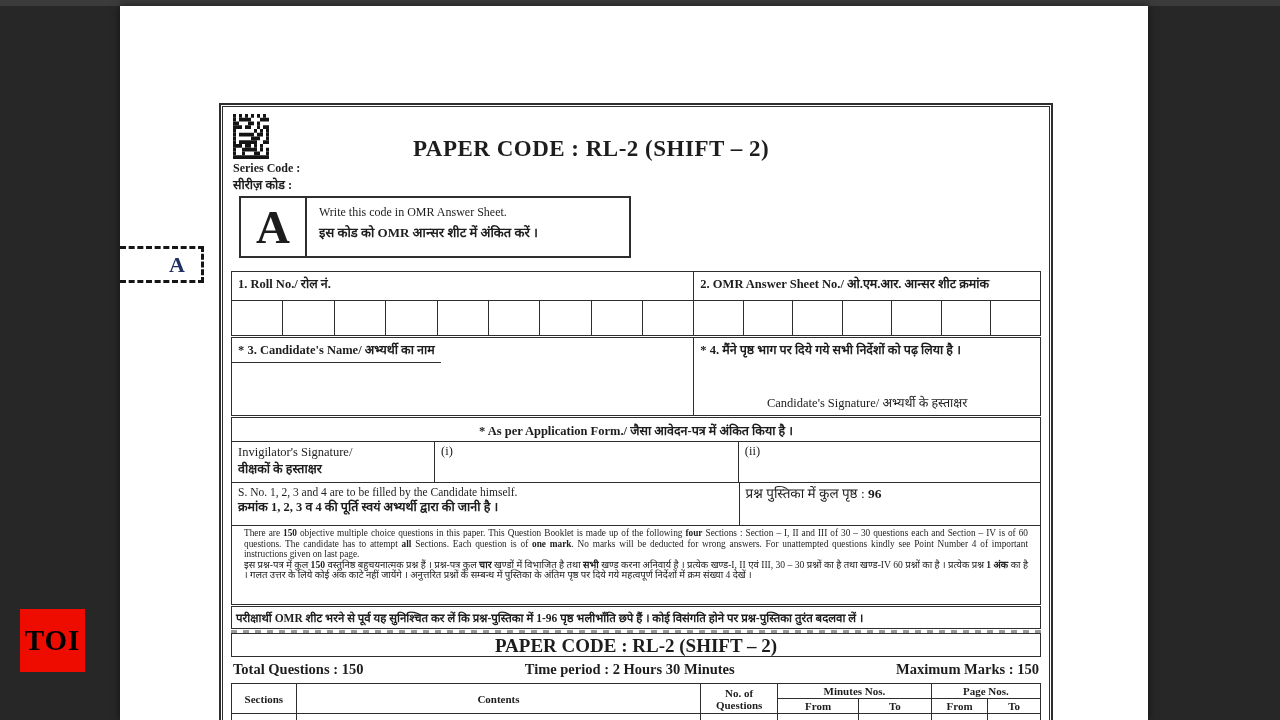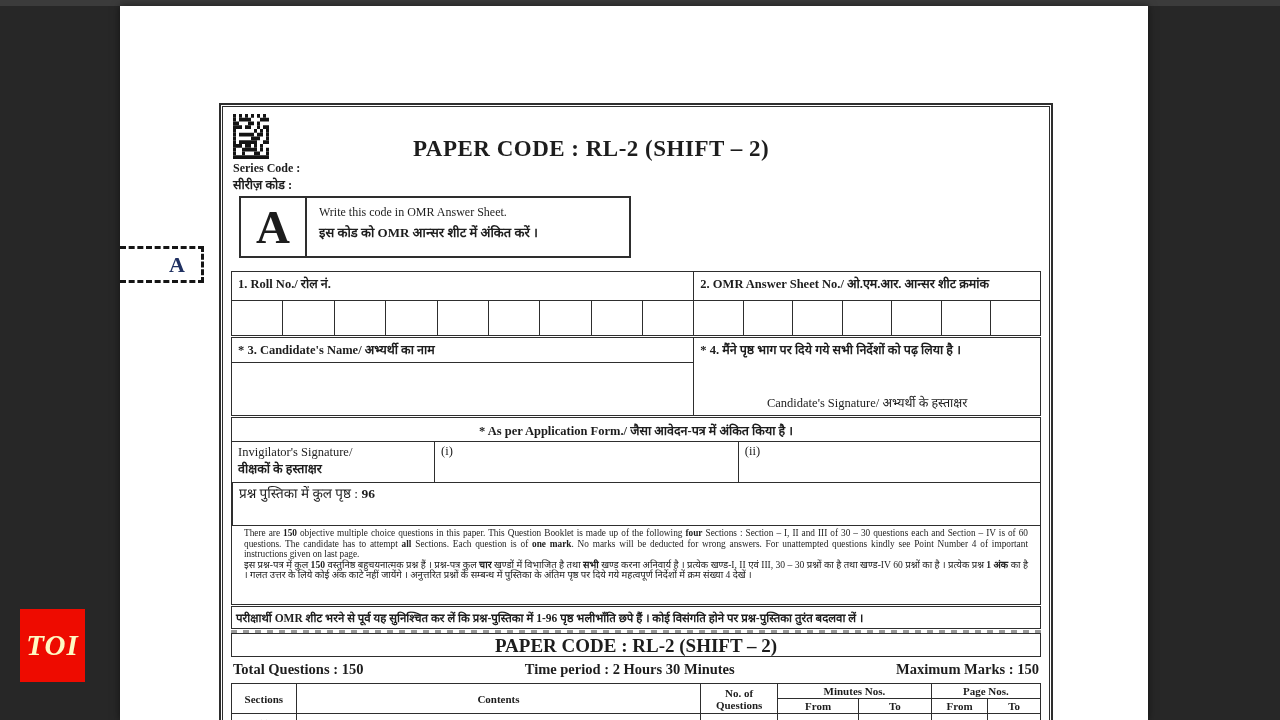--- a/index.html
+++ b/index.html
@@ -1,23 +1,23 @@
 <!DOCTYPE html>
 <html><head>
 <meta charset="utf-8">
 <style>
   * { margin:0; padding:0; box-sizing:border-box; }
   html,body { width:1280px; height:720px; overflow:hidden; background:#272727;
     font-family:"Liberation Serif","DejaVu Serif",serif; }
   .topstrip { position:absolute; left:0; top:0; width:1280px; height:6px; background:#3b3b3b; }
   .page { position:absolute; left:120px; top:6px; width:1028px; height:714px; background:#ffffff;
     box-shadow:0 0 8px rgba(0,0,0,.55); }
-  .toi { position:absolute; left:20px; top:609px; width:65px; height:73px; background:#ee0b00;
-    display:flex; align-items:center; justify-content:center; color:#fef9c3; font-weight:bold;
-    font-size:29px; letter-spacing:1px;font-style:italic; }
+  .toi { position:absolute; left:20px; top:609px; width:65px; height:63px; background:#ee0b00;
+    display:flex; align-items:center; justify-content:center; color:#000000; font-weight:bold;
+    font-size:29px; letter-spacing:1px; }
   .margin-code { position:absolute; left:120px; top:246px; width:84px; height:37px;
     border:3px dashed #151515; border-left:none; display:flex; align-items:center;
     justify-content:flex-end; padding-right:16px; font-size:22px; font-weight:bold; color:#203162; }
 
   
   .doc { position:absolute; left:219px; top:103px; width:834px; border:2px solid #2e2e2e; padding:1px; background:#fff; }
   .doc-inner { border:1px solid #2e2e2e; padding:2px 8px 0 8px; color:#1d1d1d; }
 
   .hdr { position:relative; height:163px; }
   .barcode { position:absolute; left:2px; top:5px; width:36px; height:45px; }
@@ -44,21 +44,21 @@
   .r1 { height:30px; }
   .r1 .c1 { width:57.1%; }
   .r1 .c2 { flex:1; border-left:1px solid #2e2e2e; }
   .gridrow { height:36px; display:flex; }
   .g-left { width:57.1%; display:flex; }
   .g-right { flex:1; display:flex; border-left:1px solid #2e2e2e; }
   .gcell { flex:1; border-left:1px solid #2e2e2e; }
   .gcell:first-child { border-left:none; }
 
   .r3 { height:79px; }
-  .r3 .c1 { width:57.1%; display:flex; flex-direction:column; }
+  .r3 .c1 { width:57.1%; display:flex; flex-direction:row; }
   .r3 .name-h { height:25px; border-bottom:1px solid #2e2e2e; }
   .r3 .c2 { flex:1; border-left:1px solid #2e2e2e; position:relative; }
   .r3 .sig { position:absolute; bottom:4px; left:0; right:0; text-align:center; font-size:12.5px; }
 
   .r4 { height:25px; text-align:center; font-size:12.5px; padding-top:4px; font-weight:bold; }
   .r5 { height:42px; }
   .r5 .c1 { width:25%; font-size:12.5px; padding:2px 6px; line-height:1.35; }
   .r5 .c2 { width:37.6%; border-left:1px solid #2e2e2e; font-size:12.5px; padding:2px 6px; }
   .r5 .c3 { flex:1; border-left:1px solid #2e2e2e; font-size:12.5px; padding:2px 6px; }
   .r6 { height:44px; }
@@ -247,20 +247,24 @@
     <div class="bx row r5">
       <div class="c1">
         <div>Invigilator's Signature/</div>
         <div class="bold">वीक्षकों के हस्ताक्षर</div>
       </div>
       <div class="c2">(i)</div>
       <div class="c3">(ii)</div>
     </div>
 
     <div class="bx row r6">
+      <div class="c1">
+        <div class="en">S. No. 1, 2, 3 and 4 are to be filled by the Candidate himself.</div>
+        <div class="hi">क्रमांक 1, 2, 3 व 4 की पूर्ति स्वयं अभ्यर्थी द्वारा की जानी है ।</div>
+      </div>
       <div class="c2">
         <div><span>प्रश्न पुस्तिका में कुल पृष्ठ : </span><span class="bold">96</span></div>
       </div>
     </div>
 
     <div class="bx r7">
       <div class="para">There are <b>150</b> objective multiple choice questions in this paper. This Question Booklet is made up of the following <b>four</b> Sections : Section – I, II and III of 30 – 30 questions each and Section – IV is of 60 questions. The candidate has to attempt <b>all</b> Sections. Each question is of <b>one mark</b>. No marks will be deducted for wrong answers. For unattempted questions kindly see Point Number 4 of important instructions given on last page.</div>
       <div class="para hi">इस प्रश्न-पत्र में कुल <b>150</b> वस्तुनिष्ठ बहुचयनात्मक प्रश्न हैं । प्रश्न-पत्र कुल <b>चार</b> खण्डों में विभाजित है तथा <b>सभी</b> खण्ड करना अनिवार्य है । प्रत्येक खण्ड-I, II एवं III, 30 – 30 प्रश्नों का है तथा खण्ड-IV 60 प्रश्नों का है । प्रत्येक प्रश्न <b>1 अंक</b> का है । गलत उत्तर के लिये कोई अंक काटे नहीं जायेंगे । अनुत्तरित प्रश्नों के सम्बन्ध में पुस्तिका के अंतिम पृष्ठ पर दिये गये महत्वपूर्ण निर्देशों में क्रम संख्या 4 देखें ।</div>
     </div>
 

